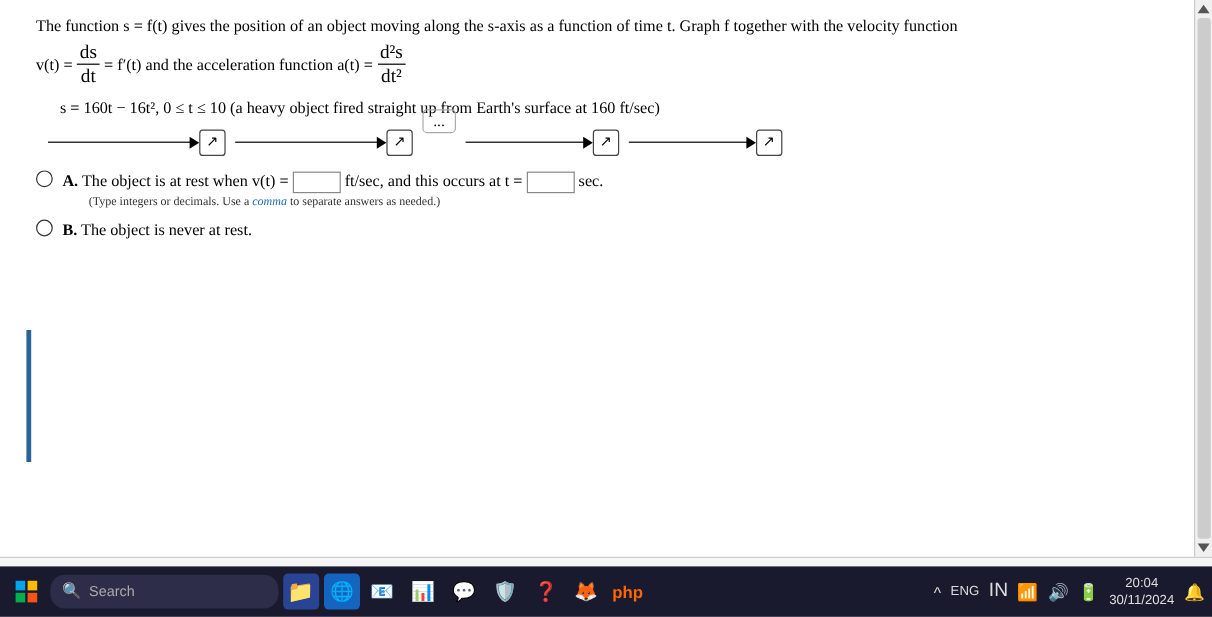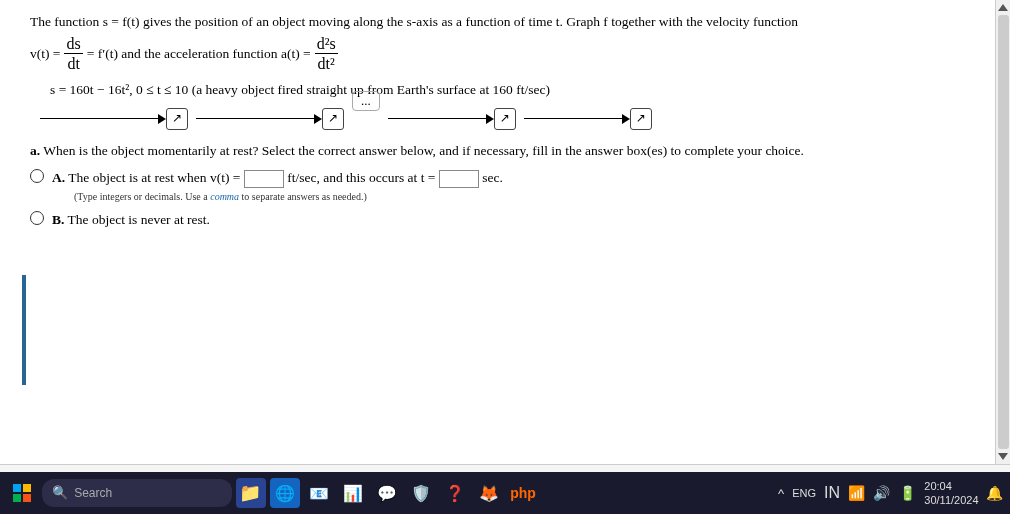--- a/index.html
+++ b/index.html
@@ -413,24 +413,20 @@
       <div class="graph-line">
         <div class="h-line-short"></div>
       </div>
       <div class="ext-icon">↗</div>
     </div>
   </div>
 
   <div class="left-marker"></div>
 
   <div class="answer-section">
-    <div class="question-a">
-      <strong>a.</strong>
-      <span>When is the object momentarily at rest? Select the correct answer below, and if necessary, fill in the answer box(es) to complete your choice.</span>
-    </div>
 
     <div class="option-row">
       <div class="radio-circle"></div>
       <div>
         <div>
           <span class="option-label">A.</span>
           <span>The object is at rest when v(t) =</span>
           <input type="text" class="answer-input" style="">
           <span>ft/sec, and this occurs at t =</span>
           <input type="text" class="answer-input" style="">
@@ -514,19 +510,19 @@
   <div style="margin-left:auto;display:flex;align-items:center;gap:8px;color:#ddd;font-size:11px;font-family:Arial,sans-serif;">
     <span style="font-size:13px;cursor:pointer;">^</span>
     <span style="font-size:11px;">ENG</span>
     <span style="font-size:16px;">IN</span>
 
     <span style="font-size:14px;cursor:pointer;">📶</span>
 
     <span style="font-size:14px;cursor:pointer;">🔊</span>
 
     <span style="font-size:14px;cursor:pointer;">🔋</span>
-    <div style="display:flex;flex-direction:column;align-items:flex-start;line-height:1.3;">
+    <div style="display:flex;flex-direction:column;align-items:center;line-height:1.3;">
       <span>20:04</span>
       <span>30/11/2024</span>
     </div>
     <span style="font-size:14px;cursor:pointer;">🔔</span>
   </div>
 </div>
 
 </body></html>

